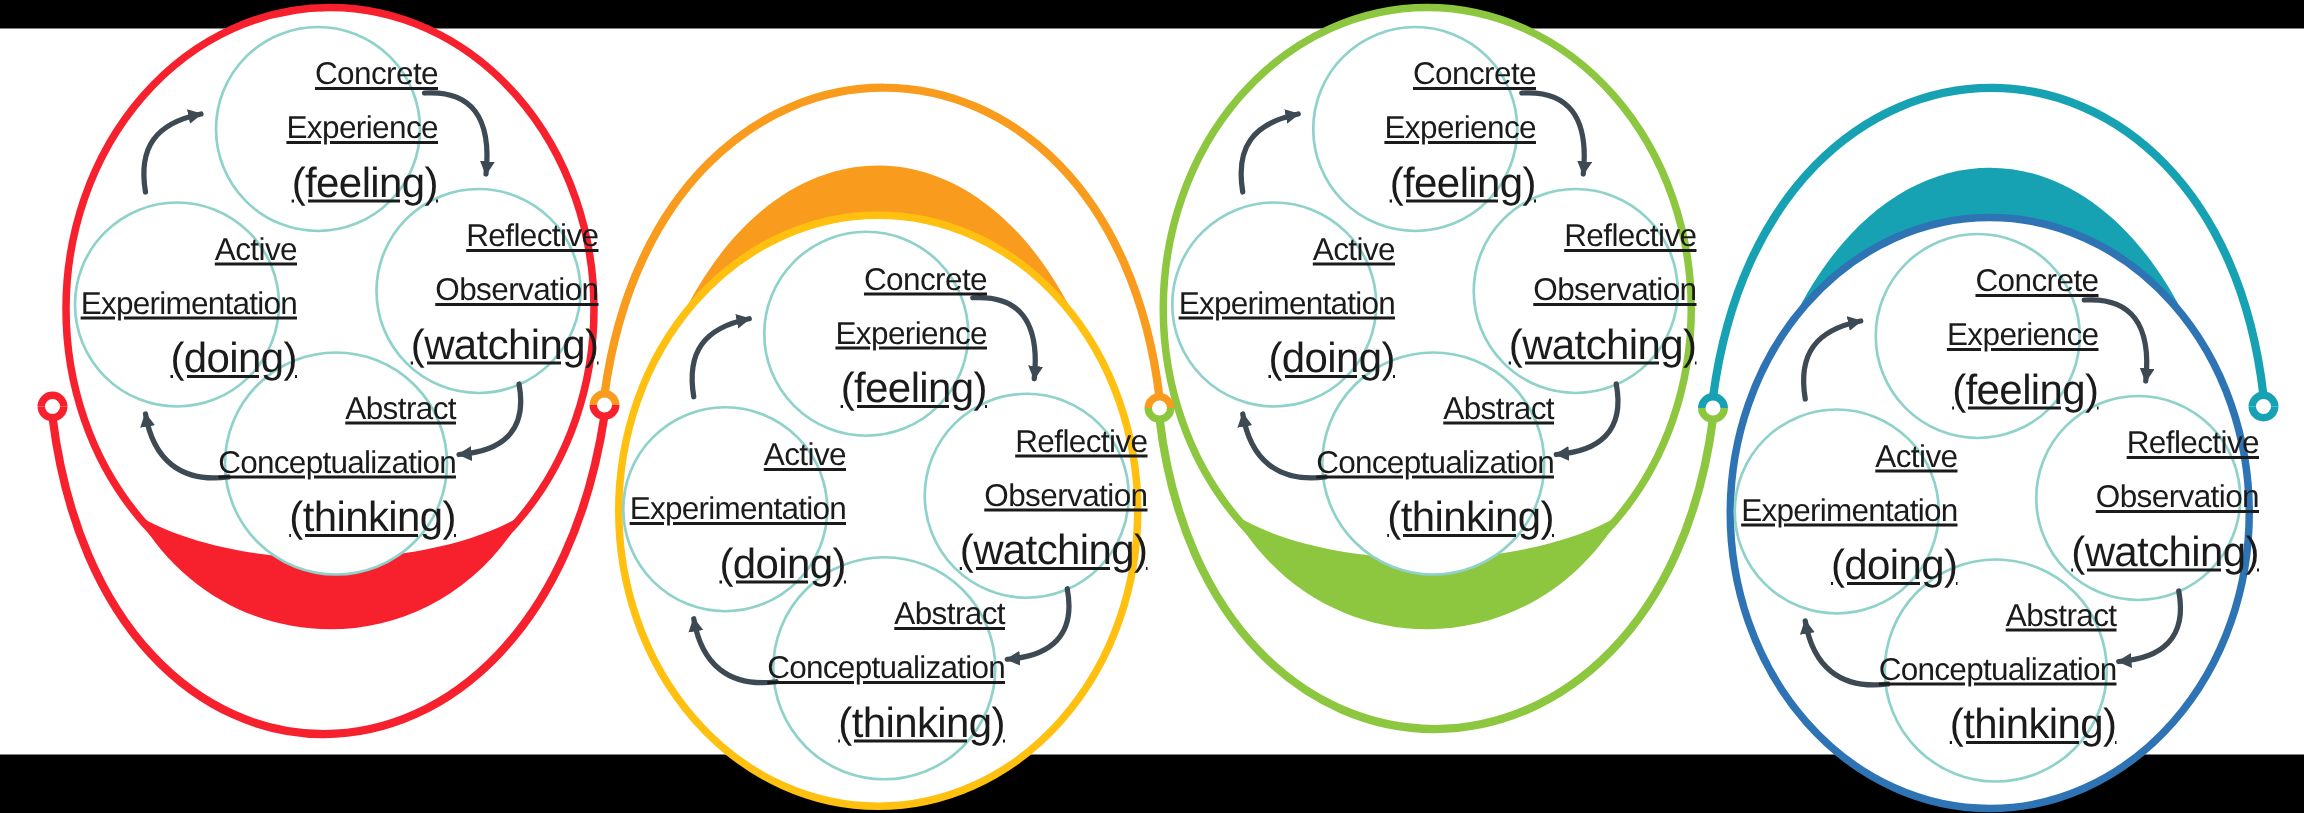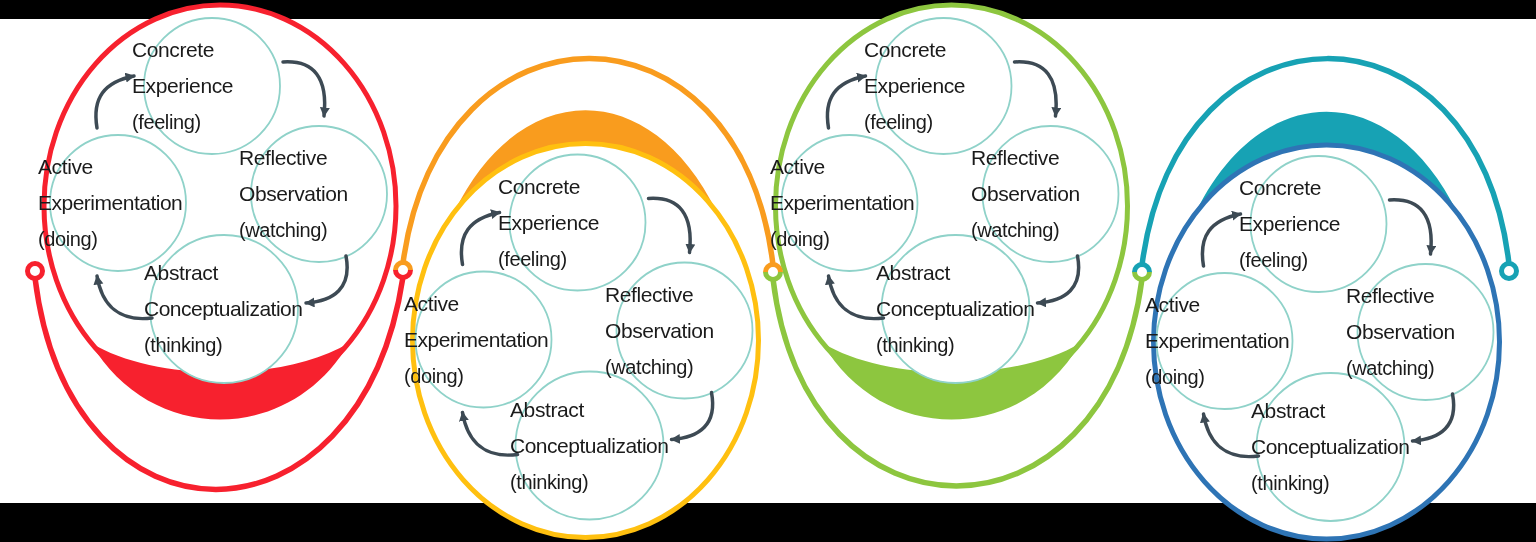--- a/index.html
+++ b/index.html
@@ -25,26 +25,26 @@
   .crescent{stroke:none;}
   .swoosh{fill:none;stroke-width:5.5px;stroke-linecap:round;}
   .node-circle{fill:#fff;stroke:var(--c-node_stroke);stroke-width:1.8px;}
   .arrow{fill:none;stroke:var(--c-arrow);stroke-width:3.5px;stroke-linecap:round;}
   .ring-fill{fill:#fff;stroke:none;}
   .ring-half{fill:none;stroke-width:5px;}
 
   
   .node-label{
     position:absolute;width:160px;transform:translate(-50%,-50%);
-    text-align:left;color:var(--c-text,#1b1b1b);pointer-events:none;
+    text-align:right;color:var(--c-text,#1b1b1b);pointer-events:none;text-decoration:underline;
   }
   .ln{display:block;line-height:36px;white-space:nowrap;}
   .ln.main{font-size:21px;letter-spacing:-0.4px;}
   .ln.small{font-size:21px;letter-spacing:-0.5px;}
-  .ln.paren{font-size:20px;letter-spacing:-0.4px;}
+  .ln.paren{font-size:28px;letter-spacing:-0.4px;}
 </style>
 </head>
 <body>
 
 <div id="stage">
 
   <div id="bar-top" class="letterbox"></div>
   <div id="bar-bottom" class="letterbox"></div>
 
   <svg id="diagram-svg" width="1536" height="542" viewBox="0 0 1536 542">

